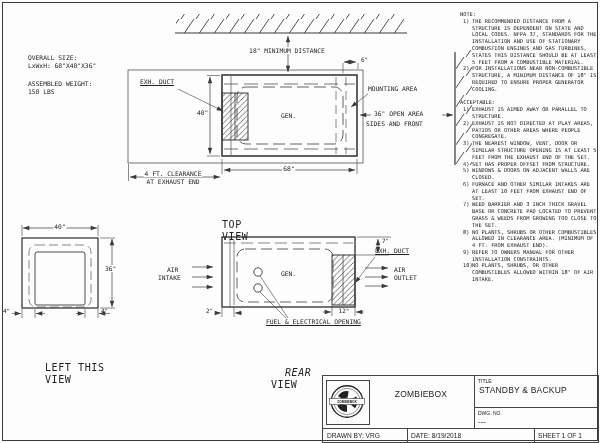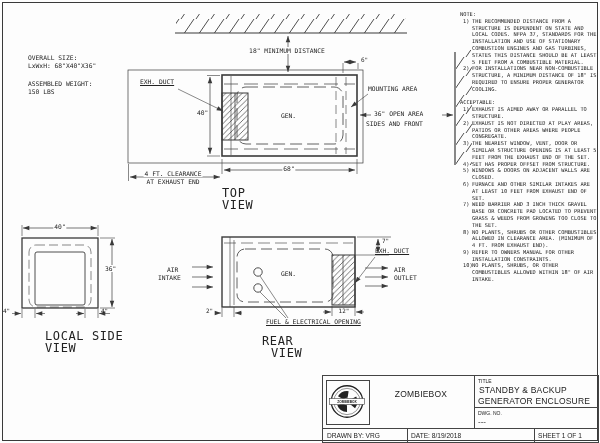--- a/index.html
+++ b/index.html
@@ -4,21 +4,21 @@
 <style>
   html,body{margin:0;padding:0;background:#e8e8e8;}
   #sheet{position:relative;width:600px;height:443px;background:#fdfdfd;overflow:hidden;
          font-family:"DejaVu Sans Mono",monospace;color:#222;}
   #linework{position:absolute;left:0;top:0;}
   .lbl{position:absolute;font-size:6.3px;line-height:1.15;white-space:nowrap;color:#222;}
   .bg{background:#fdfdfd;padding:0 1px;}
   .c{transform:translateX(-50%);}
   .u{text-decoration:underline;}
   .sm{font-size:6px;}
-  .vt{font-size:12px;letter-spacing:.6px;}
+  .vt{font-size:10px;letter-spacing:.6px;margin-top:32px;}
   
   #notes{position:absolute;left:459px;top:11px;width:138px;font-size:5.3px;line-height:6.8px;}
   .nh{margin:0 0 0 1px;}
   .ni{display:flex;}
   .nn{width:13px;flex:none;padding-left:4px;box-sizing:border-box;}
   .nt{flex:1;white-space:normal;}
   .ngap{height:6.8px;}
   
   #tblock{position:absolute;left:322px;top:375px;width:275px;height:66px;border:1px solid #444;
           font-family:"Liberation Sans",sans-serif;color:#222;}
@@ -178,34 +178,34 @@
   <div class="lbl bg c" style="left:289px;top:165px;">68"</div>
   <div class="lbl bg c" style="left:173px;top:170px;">4 FT. CLEARANCE</div>
   <div class="lbl bg c" style="left:173px;top:178px;">AT EXHAUST END</div>
   <div class="lbl vt" style="left:222px;top:187px;">TOP</div>
   <div class="lbl vt" style="left:222px;top:199px;">VIEW</div>
 
   <div class="lbl bg c" style="left:60px;top:223px;">40"</div>
   <div class="lbl bg" style="left:104px;top:265px;">36"</div>
   <div class="lbl sm" style="left:3px;top:308px;">4"</div>
   <div class="lbl sm" style="left:101px;top:308px;">4"</div>
-  <div class="lbl vt" style="left:45px;top:330px;">LOCAL SIDE</div>
+  <div class="lbl vt" style="left:45px;top:330px;">LEFT THIS</div>
   <div class="lbl vt" style="left:45px;top:342px;">VIEW</div>
 
   <div class="lbl" style="left:167px;top:266px;">AIR</div>
   <div class="lbl" style="left:158px;top:274px;">INTAKE</div>
   <div class="lbl" style="left:281px;top:270px;">GEN.</div>
   <div class="lbl sm" style="left:206px;top:308px;">2"</div>
   <div class="lbl sm" style="left:382px;top:238px;">7"</div>
   <div class="lbl u" style="left:375px;top:247px;">EXH. DUCT</div>
   <div class="lbl" style="left:394px;top:266px;">AIR</div>
   <div class="lbl" style="left:394px;top:274px;">OUTLET</div>
   <div class="lbl bg c sm" style="left:344px;top:308px;">12"</div>
   <div class="lbl u" style="left:266px;top:318px;">FUEL &amp; ELECTRICAL OPENING</div>
-  <div class="lbl vt" style="left:262px;top:335px;">REAR</div>
+  <div class="lbl vt" style="left:285px;top:335px;font-style:italic;">REAR</div>
   <div class="lbl vt" style="left:271px;top:347px;">VIEW</div>
 
   <div id="notes">
     <div class="nh">NOTE:</div>
     <div class="ni">
       <span class="nn">1)</span>
       <span class="nt">THE RECOMMENDED DISTANCE FROM A STRUCTURE IS DEPENDENT ON STATE AND LOCAL CODES. NFPA 37, STANDARDS FOR THE INSTALLATION AND USE OF STATIONARY COMBUSTION ENGINES AND GAS TURBINES, STATES THIS DISTANCE SHOULD BE AT LEAST 5 FEET FROM A COMBUSTIBLE MATERIAL.</span>
     </div>
     <div class="ni">
       <span class="nn">2)</span>
@@ -265,21 +265,20 @@
         <rect x="2.5" y="18.3" width="37" height="6.4" fill="#fff" stroke="#333" stroke-width="0.6"></rect>
         <text x="21" y="23.3" font-size="3.4" font-weight="bold" text-anchor="middle" font-family="Liberation Sans, sans-serif" fill="#111">ZOMBIEBOX</text>
       </svg>
     </div>
     <div class="abs tmain" style="left:46px;top:13px;width:104px;text-align:center;line-height:10.5px;">
       <div>ZOMBIEBOX</div>
     </div>
     <div class="tb-line" style="left:151px;top:0;width:1px;height:52px;"></div>
     <div class="abs tlabel" style="left:155px;top:2px;">TITLE</div>
     <div class="abs tmain" style="left:156px;top:9px;">STANDBY &amp; BACKUP</div>
-    <div class="abs tmain" style="left:155px;top:20px;">GENERATOR ENCLOSURE</div>
     <div class="tb-line" style="left:151px;top:31px;width:124px;height:1px;"></div>
     <div class="abs tlabel" style="left:155px;top:34px;">DWG. NO.</div>
     <div class="abs" style="left:155px;top:41px;font-size:8px;">---</div>
     <div class="tb-line" style="left:0;top:52px;width:275px;height:1px;"></div>
     <div class="tb-line" style="left:84px;top:52px;width:1px;height:14px;"></div>
     <div class="tb-line" style="left:211px;top:52px;width:1px;height:14px;"></div>
     <div class="abs trow" style="left:4px;top:56px;">DRAWN BY: VRG</div>
     <div class="abs trow" style="left:88px;top:56px;">DATE: 8/19/2018</div>
     <div class="abs trow" style="left:215px;top:56px;">SHEET 1 OF 1</div>
   </div>

